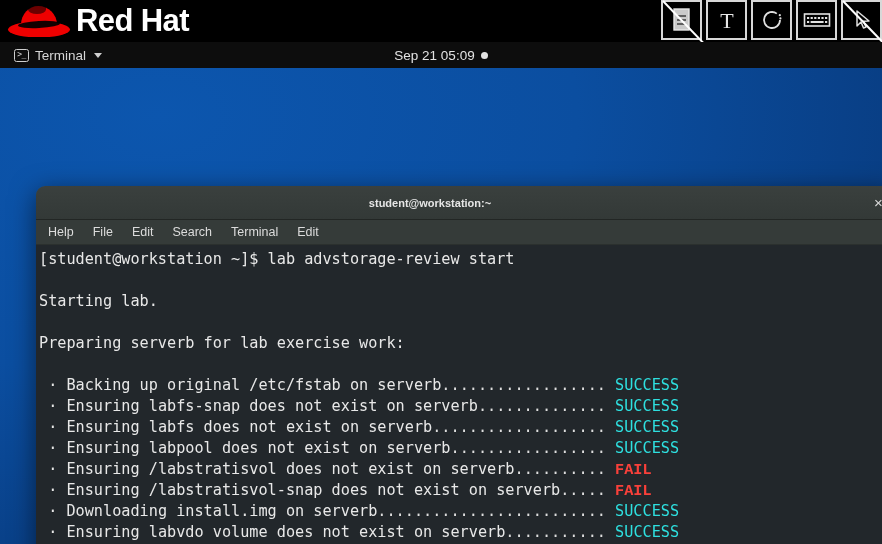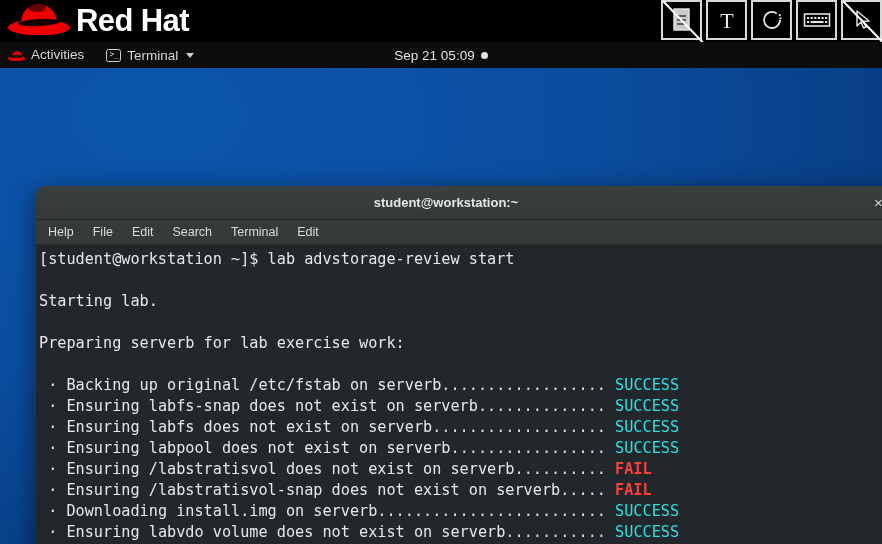--- a/index.html
+++ b/index.html
@@ -21,20 +21,21 @@
     position: absolute;
     left: 0; top: 0;
     width: 882px; height: 42px;
     background: #000000;
     overflow: hidden;
   }
   #brand-logo {
     position: absolute;
     left: 8px; top: 0px;
     display: flex;
+    align-items: center;
     height: 42px;
   }
   .fedora-big {
     width: 62px; height: 38px;
     position: relative;
     margin-right: 6px;
   }
   .fedora-big .brim {
     position: absolute;
     left: 0; top: 20px;
@@ -214,30 +215,29 @@
     height: 33px;
     background: linear-gradient(#3a403e, #333937);
     border-bottom: 1px solid #222624;
     position: relative;
     display: flex;
     align-items: center;
     justify-content: center;
   }
   #title-text {
     color: #e6e6e6;
-    font-size: 13px;
+    font-size: 11px;
     font-weight: bold;
     position: absolute;
     left: 0;
     width: 860px;
     text-align: center;
     
     padding-right: 0px;
     transform: translateX(-36px);
-    margin-left: 16px;
   }
   #close-btn {
     position: absolute;
     right: 9px;
     top: 8px;
     width: 17px; height: 17px;
     color: #d9d9d9;
     font-size: 15px;
     line-height: 17px;
     text-align: center;
@@ -265,21 +265,21 @@
   #term-text {
     font-family: "DejaVu Sans Mono", "Liberation Mono", monospace;
     font-size: 15.2px;
     line-height: 21px;
     color: #e8e8e8;
     white-space: pre;
     padding-left: 3px;
   }
   .ln { height: 21px; display: block; white-space: pre; }
   .ok { color: #2ee0e0; font-weight: normal; }
-  .fail { color: #f9403a; font-weight: bold; }
+  .fail { color: #f9403a; font-weight: bold; font-family: Liberation Mono, monospace; }
   .dots { color: #dedede; }
 </style>
 </head>
 <body>
 
 <div id="brand-bar">
 
   <div id="brand-logo">
     <div class="fedora-big">
       <div class="brim"></div>
@@ -342,28 +342,20 @@
       <svg class="slash" viewBox="0 0 62 62">
         <line x1="6" y1="4" x2="56" y2="56" stroke="#ffffff" stroke-width="2"></line>
       </svg>
     </div>
 
   </div>
 </div>
 
 <div id="top-panel">
 
-  <div id="activities-btn">
-    <span class="fedora-small">
-      <span class="brim"></span>
-        <span class="crown"></span>
-        <span class="band"></span>
-    </span>
-    <span>Activities</span>
-  </div>
 
   <div id="app-menu-btn">
     <span class="term-mini-icon">&gt;_</span>
     <span>Terminal</span>
     <span class="caret-down"></span>
   </div>
 
   <div id="clock-area">
     <span id="clock-text">Sep 21  05:09</span>
     <span id="notif-dot"></span>

